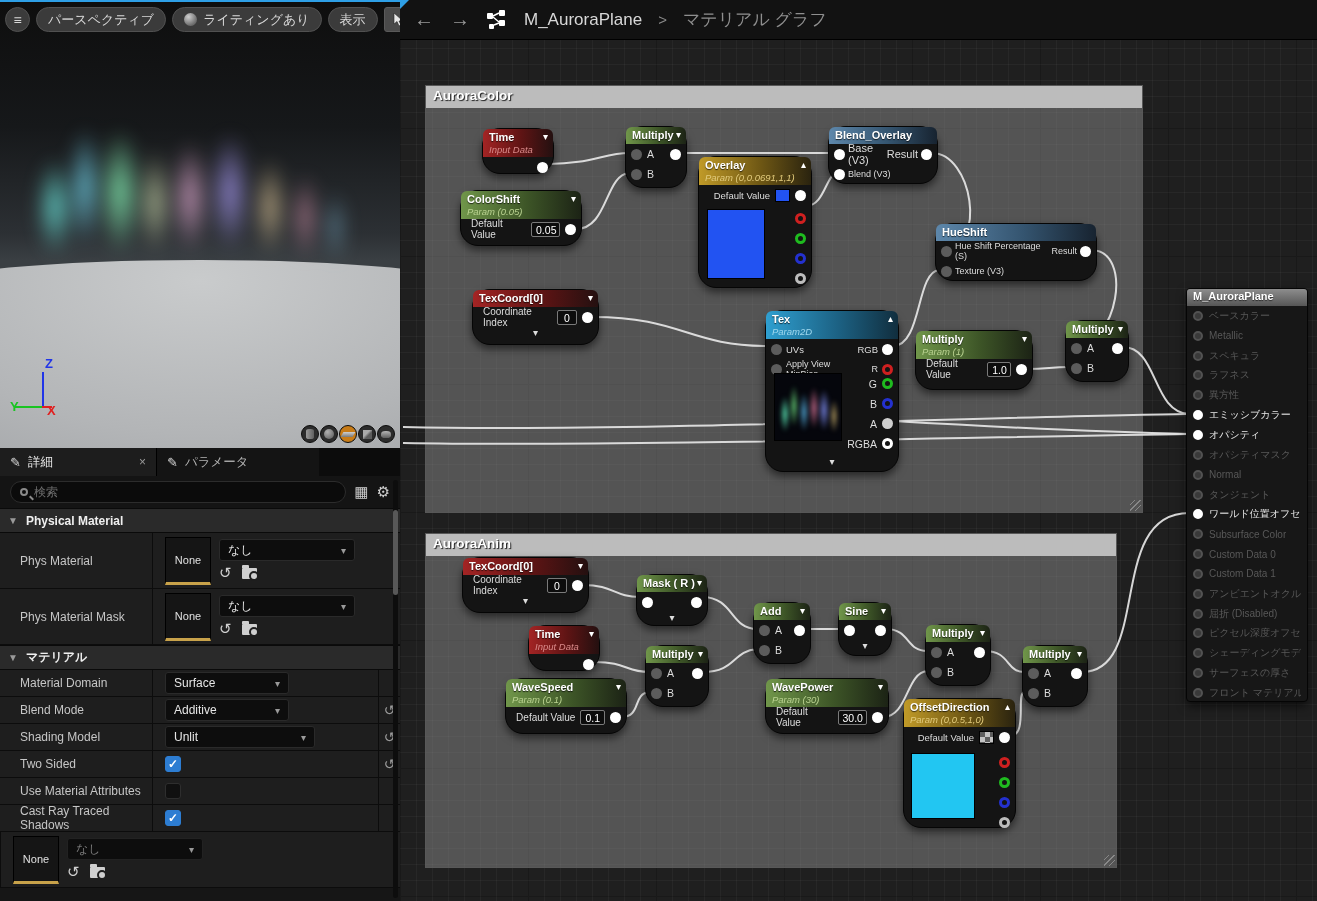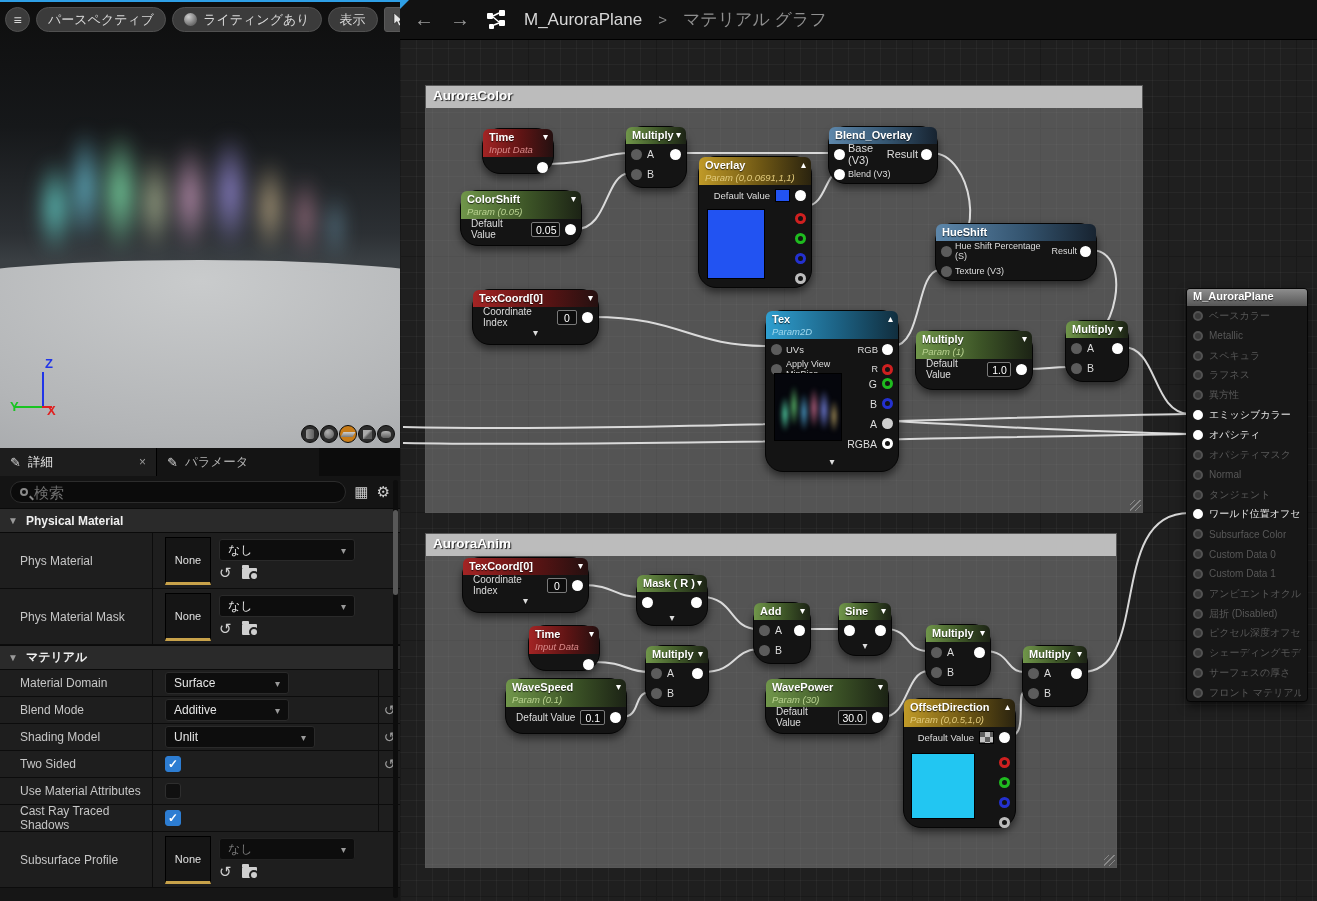--- a/index.html
+++ b/index.html
@@ -57,21 +57,21 @@
   .tab { display:flex; align-items:center; gap:7px; padding:0 10px; font-size:12.5px; }
   .tab.active { background:#1d1d1d; color:#e8e8e8; width:156px; }
   .tab.inactive { background:#141414; color:#b5b5b5; border-left:1px solid #000; padding-right:70px; }
   .tab .pencil { color:#d8d8d8; font-size:13px; }
   .tab .close { margin-left:auto; color:#9a9a9a; font-size:12px; }
   .searchrow { height:32px; display:flex; align-items:center; padding:0 10px; gap:8px; background:#141414; }
   .searchbox { flex:1; height:22px; background:#0b0b0b; border:1px solid #2c2c2c; border-radius:11px;
     display:flex; align-items:center; padding:0 9px; gap:6px; }
   .mag { width:8px; height:8px; border:2px solid #8a8a8a; border-radius:50%; position:relative; flex:none; }
   .mag::after { content:""; position:absolute; left:7px; top:7px; width:5px; height:2px; background:#8a8a8a; transform:rotate(45deg); }
-  .search-input { flex:1; background:transparent; border:none; outline:none; color:#fca5a5; font-size:15px; font-family:inherit; }
+  .search-input { flex:1; background:transparent; border:none; outline:none; color:#fca5a5; font-size:12px; font-family:inherit; }
   .search-input::placeholder { color:#6f6f6f; }
   .ic { color:#cfcfcf; font-size:15px; }
   .secthead { height:25px; background:#2a2a2a; border-top:1px solid #0a0a0a; border-bottom:1px solid #0a0a0a;
     display:flex; align-items:center; gap:8px; padding:0 8px; color:#efefef; font-weight:bold; font-size:12px; }
   .secthead .tri { color:#9a9a9a; font-size:10px; }
   .drow { display:flex; border-bottom:1px solid #0c0c0c; background:#1e1e1e; }
   .dlabel { width:152px; flex:none; display:flex; align-items:center; padding-left:20px; color:#c6c6c6; }
   .dval { flex:1; border-left:1px solid #0c0c0c; display:flex; align-items:center; padding-left:12px; gap:8px; position:relative; }
   .dundo { width:22px; flex:none; border-left:1px solid #0c0c0c; display:flex; align-items:center; justify-content:center; color:#9a9a9a; font-size:14px; }
   .row27 { height:27px; }
@@ -348,21 +348,20 @@
   <div class="drow row27">
     <div class="dlabel">Cast Ray Traced Shadows</div>
     <div class="dval">
         <div class="cb checked">
           <span>✓</span>
         </div>
       </div>
     <div class="dundo"></div>
   </div>
   <div class="drow row56">
-    <div class="dlabel">Subsurface Profile</div>
     <div class="dval">
       <div class="thumb">
           <span>None</span>
         </div>
       <div class="assetcol">
         <div class="dd disabled" style="width:136px">
           <span>なし</span>
           <span class="chev">▾</span>
         </div>
         <div class="assetops">

